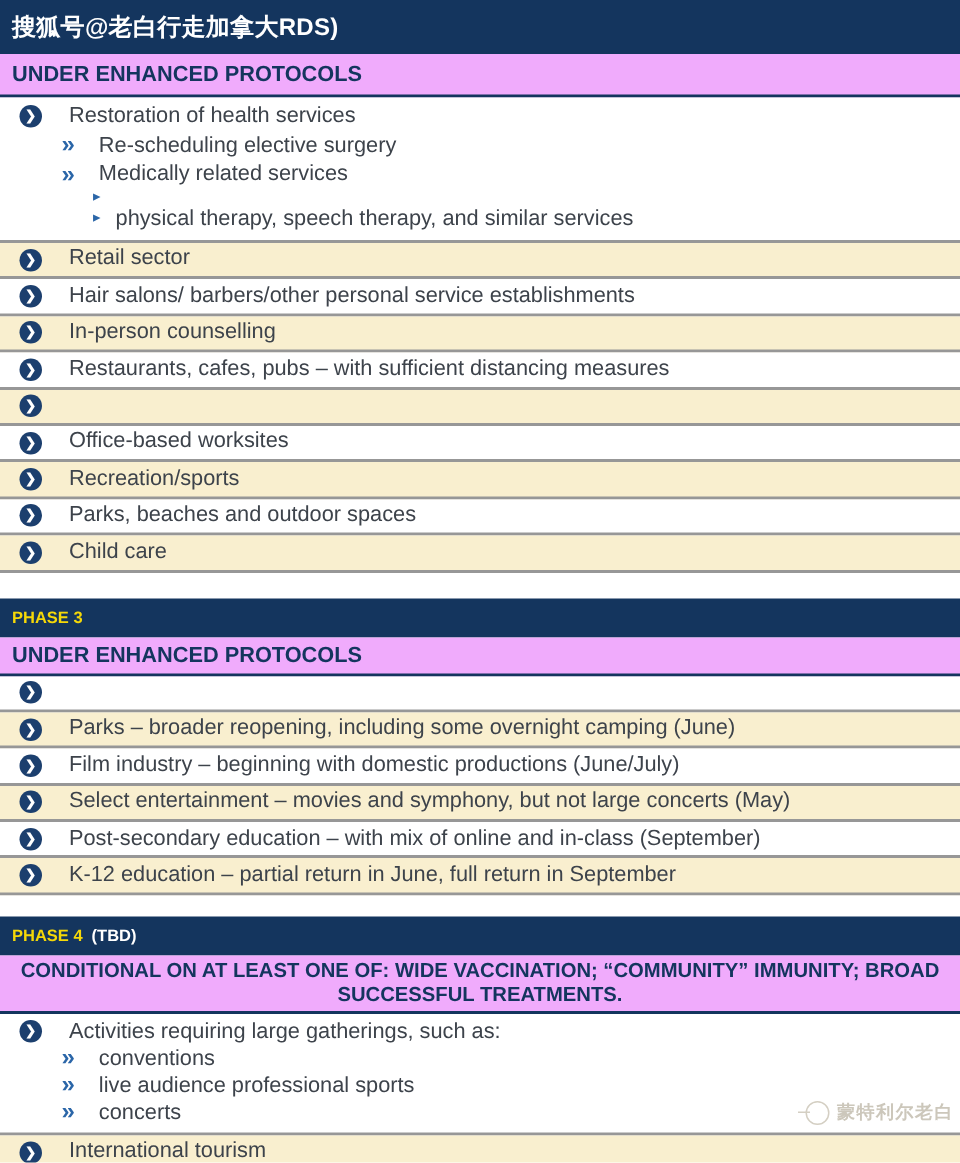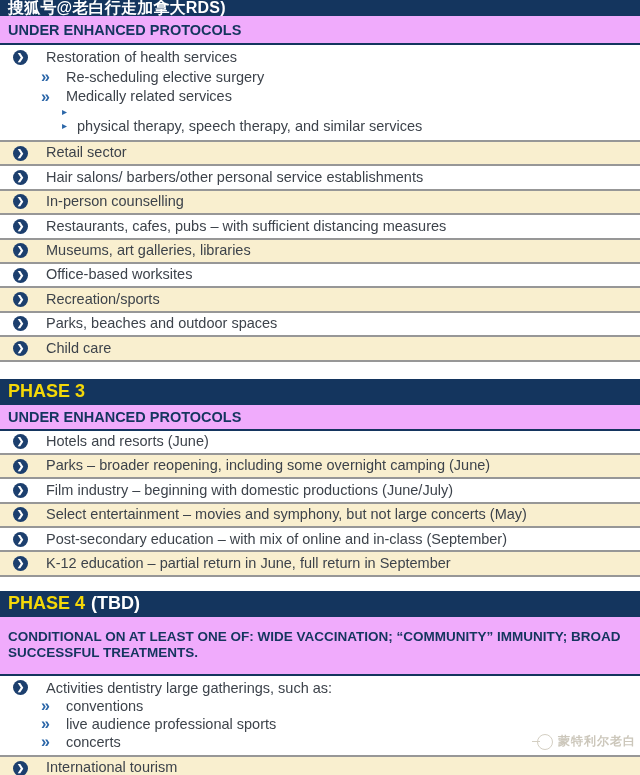--- a/index.html
+++ b/index.html
@@ -12,35 +12,35 @@
   }
   section { display:block; }
 
   
   .bar-navy {
     background:#14355e; color:#ffffff;
     display:flex; align-items:center;
     padding:0 8px; box-sizing:border-box;
     font-weight:bold;
   }
-  .top-bar { height:16px; font-size:16px; letter-spacing:0.2px;text-align:center; }
-  .phase-bar { height:26px; font-size:18px; }
+  .top-bar { height:36px; font-size:16px; letter-spacing:0.2px;text-align:center; }
+  .phase-bar { height:26px; font-size:11px; }
   .phase-title { color:#f5d808; margin-right:6px; white-space:nowrap; }
   .phase-detail { color:#ffffff; white-space:nowrap; }
 
   .bar-yellow {
     background:#f0abfc; color:#14355e;
     font-weight:bold; font-size:14.5px;
     display:flex; align-items:center;
     padding:0 8px; box-sizing:border-box;
     border-bottom:2px solid #14355e;
   }
   .bar-yellow.h29 { height:29px; }
   .bar-yellow.h26 { height:26px; }
-  .bar-yellow.multi { height:auto; padding:12px 8px; line-height:16.5px; font-size:13.5px; display:block; }
+  .bar-yellow.multi { height:auto; padding:2px 8px; line-height:16.5px; font-size:13.5px; display:block;text-align:center; }
 
   
   .row {
     box-sizing:border-box;
     border-bottom:2px solid #979797;
     font-size:14.5px; color:#3d434b;
     display:flex; align-items:center;
     height:24.4px;
     background:#ffffff;
   }
@@ -154,21 +154,20 @@
           <span>❯</span>
         </span>
       <span>Restaurants, cafes, pubs – with sufficient distancing measures</span>
     </div>
   </div>
   <div class="row cream">
     <div class="line l1">
       <span class="marker-circle">
           <span>❯</span>
         </span>
-      <span>Museums, art galleries, libraries</span>
     </div>
   </div>
   <div class="row">
     <div class="line l1">
       <span class="marker-circle">
           <span>❯</span>
         </span>
       <span>Office-based worksites</span>
     </div>
   </div>
@@ -206,21 +205,20 @@
   </div>
   <div class="bar-yellow h26">
     <span>UNDER ENHANCED PROTOCOLS</span>
   </div>
 
   <div class="row">
     <div class="line l1">
       <span class="marker-circle">
           <span>❯</span>
         </span>
-      <span>Hotels and resorts (June)</span>
     </div>
   </div>
   <div class="row cream">
     <div class="line l1">
       <span class="marker-circle">
           <span>❯</span>
         </span>
       <span>Parks – broader reopening, including some overnight camping (June)</span>
     </div>
   </div>
@@ -267,21 +265,21 @@
   </div>
   <div class="bar-yellow multi">
     <span>CONDITIONAL ON AT LEAST ONE OF: WIDE VACCINATION; “COMMUNITY” IMMUNITY; BROAD SUCCESSFUL TREATMENTS.</span>
   </div>
 
   <div class="row block">
     <div class="line l1 compact">
       <span class="marker-circle">
           <span>❯</span>
         </span>
-      <span>Activities dentistry large gatherings, such as:</span>
+      <span>Activities requiring large gatherings, such as:</span>
     </div>
     <div class="line l2 compact">
       <span class="m2">»</span>
       <span>conventions</span>
     </div>
     <div class="line l2 compact">
       <span class="m2">»</span>
       <span>live audience professional sports</span>
     </div>
     <div class="line l2 compact">

